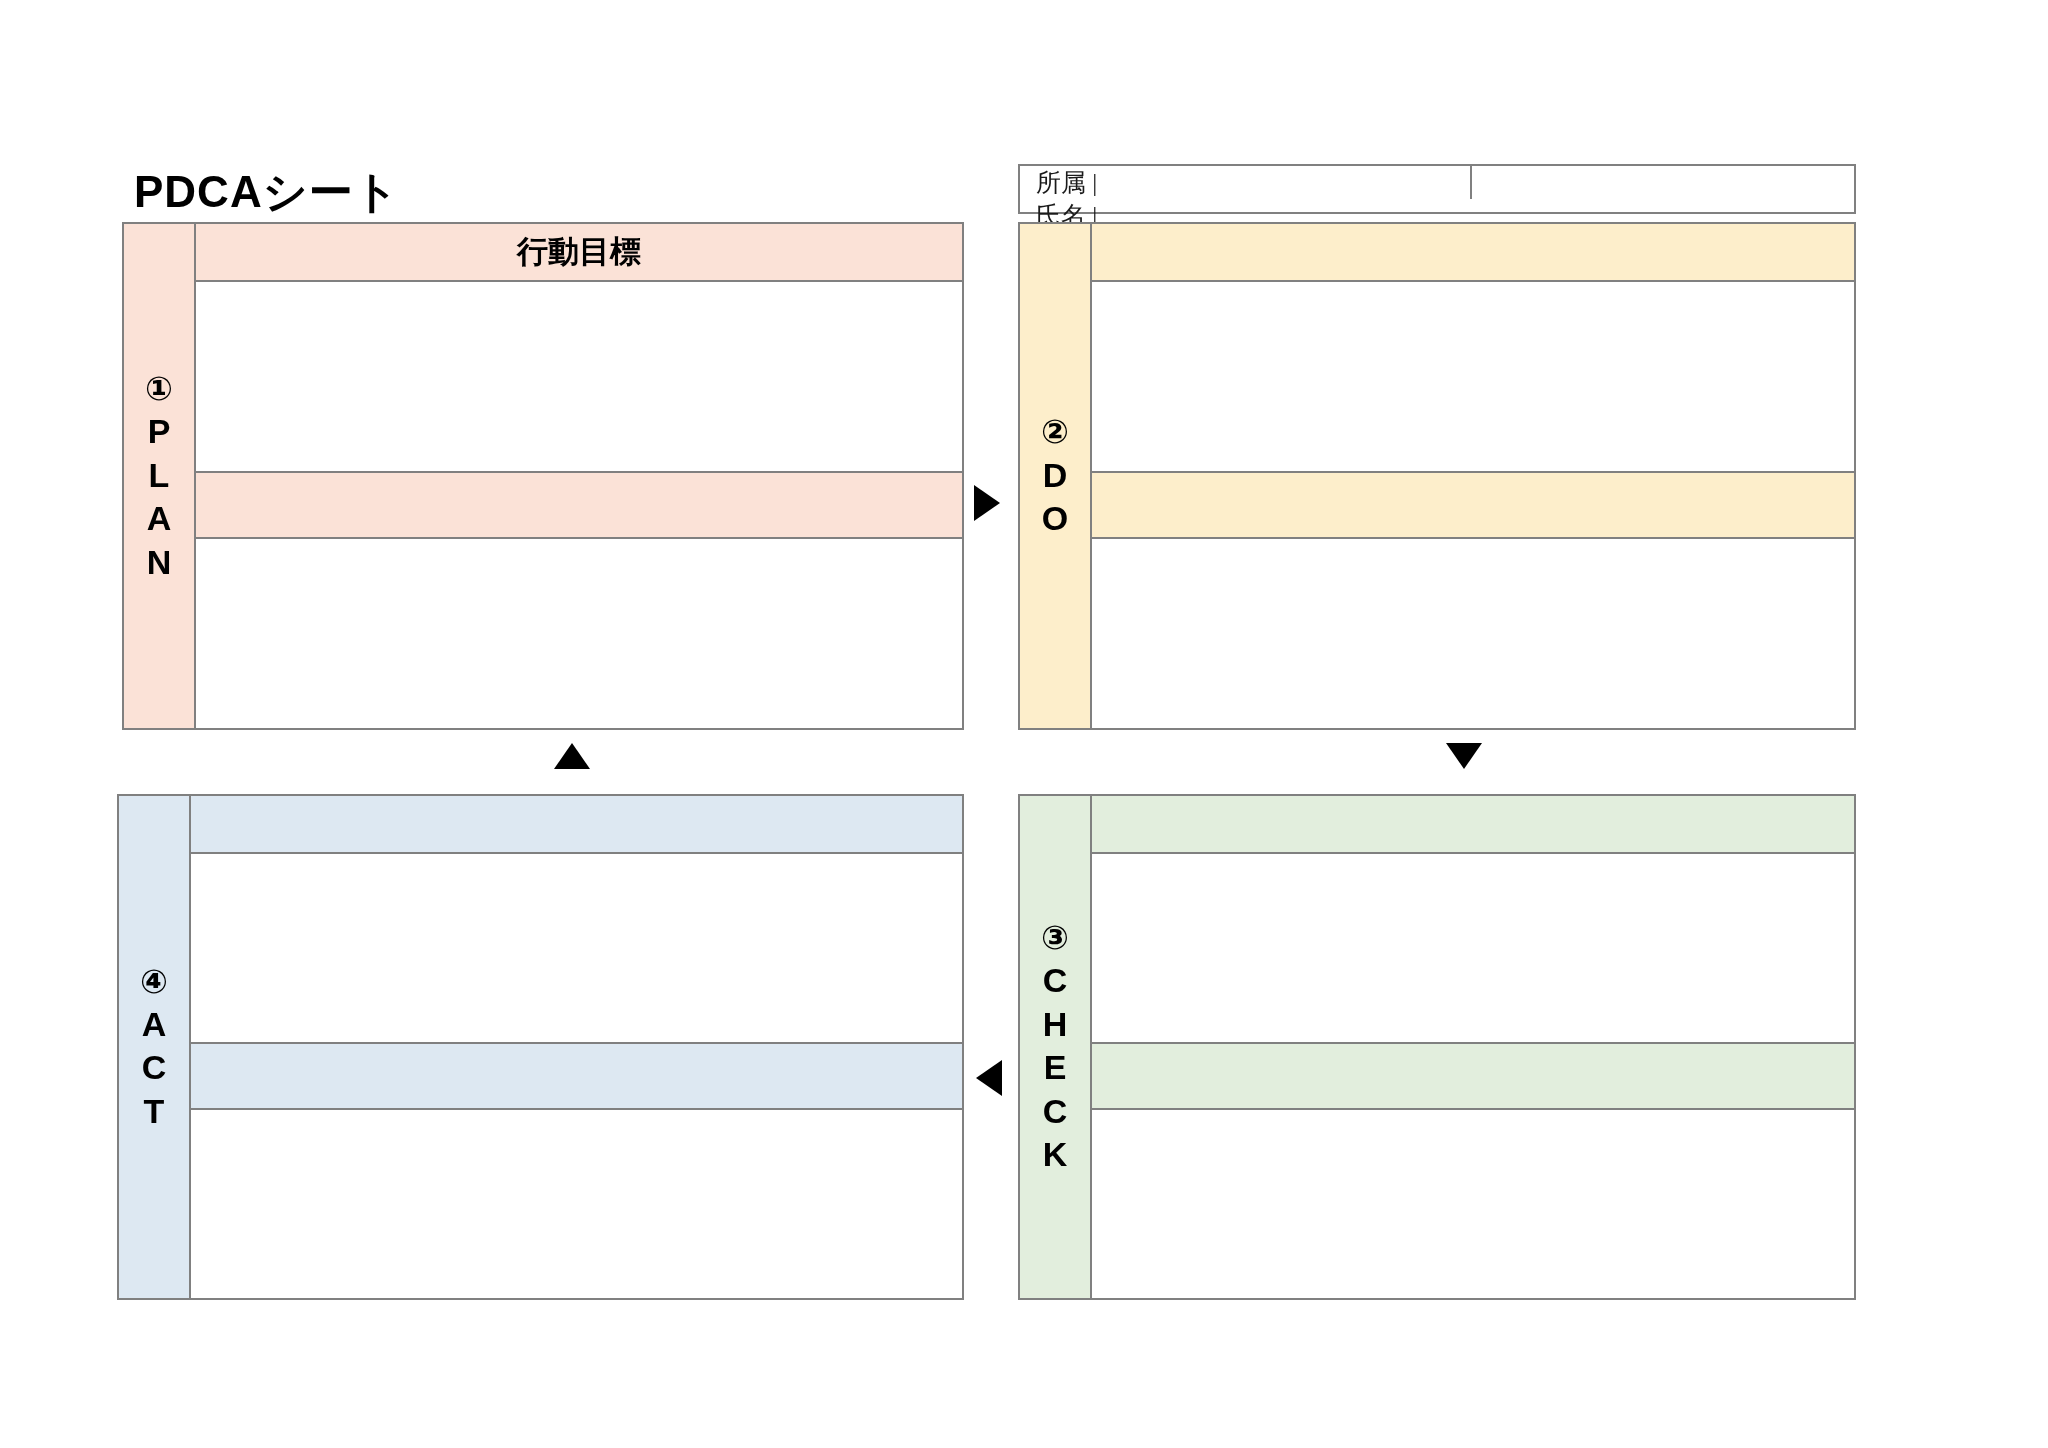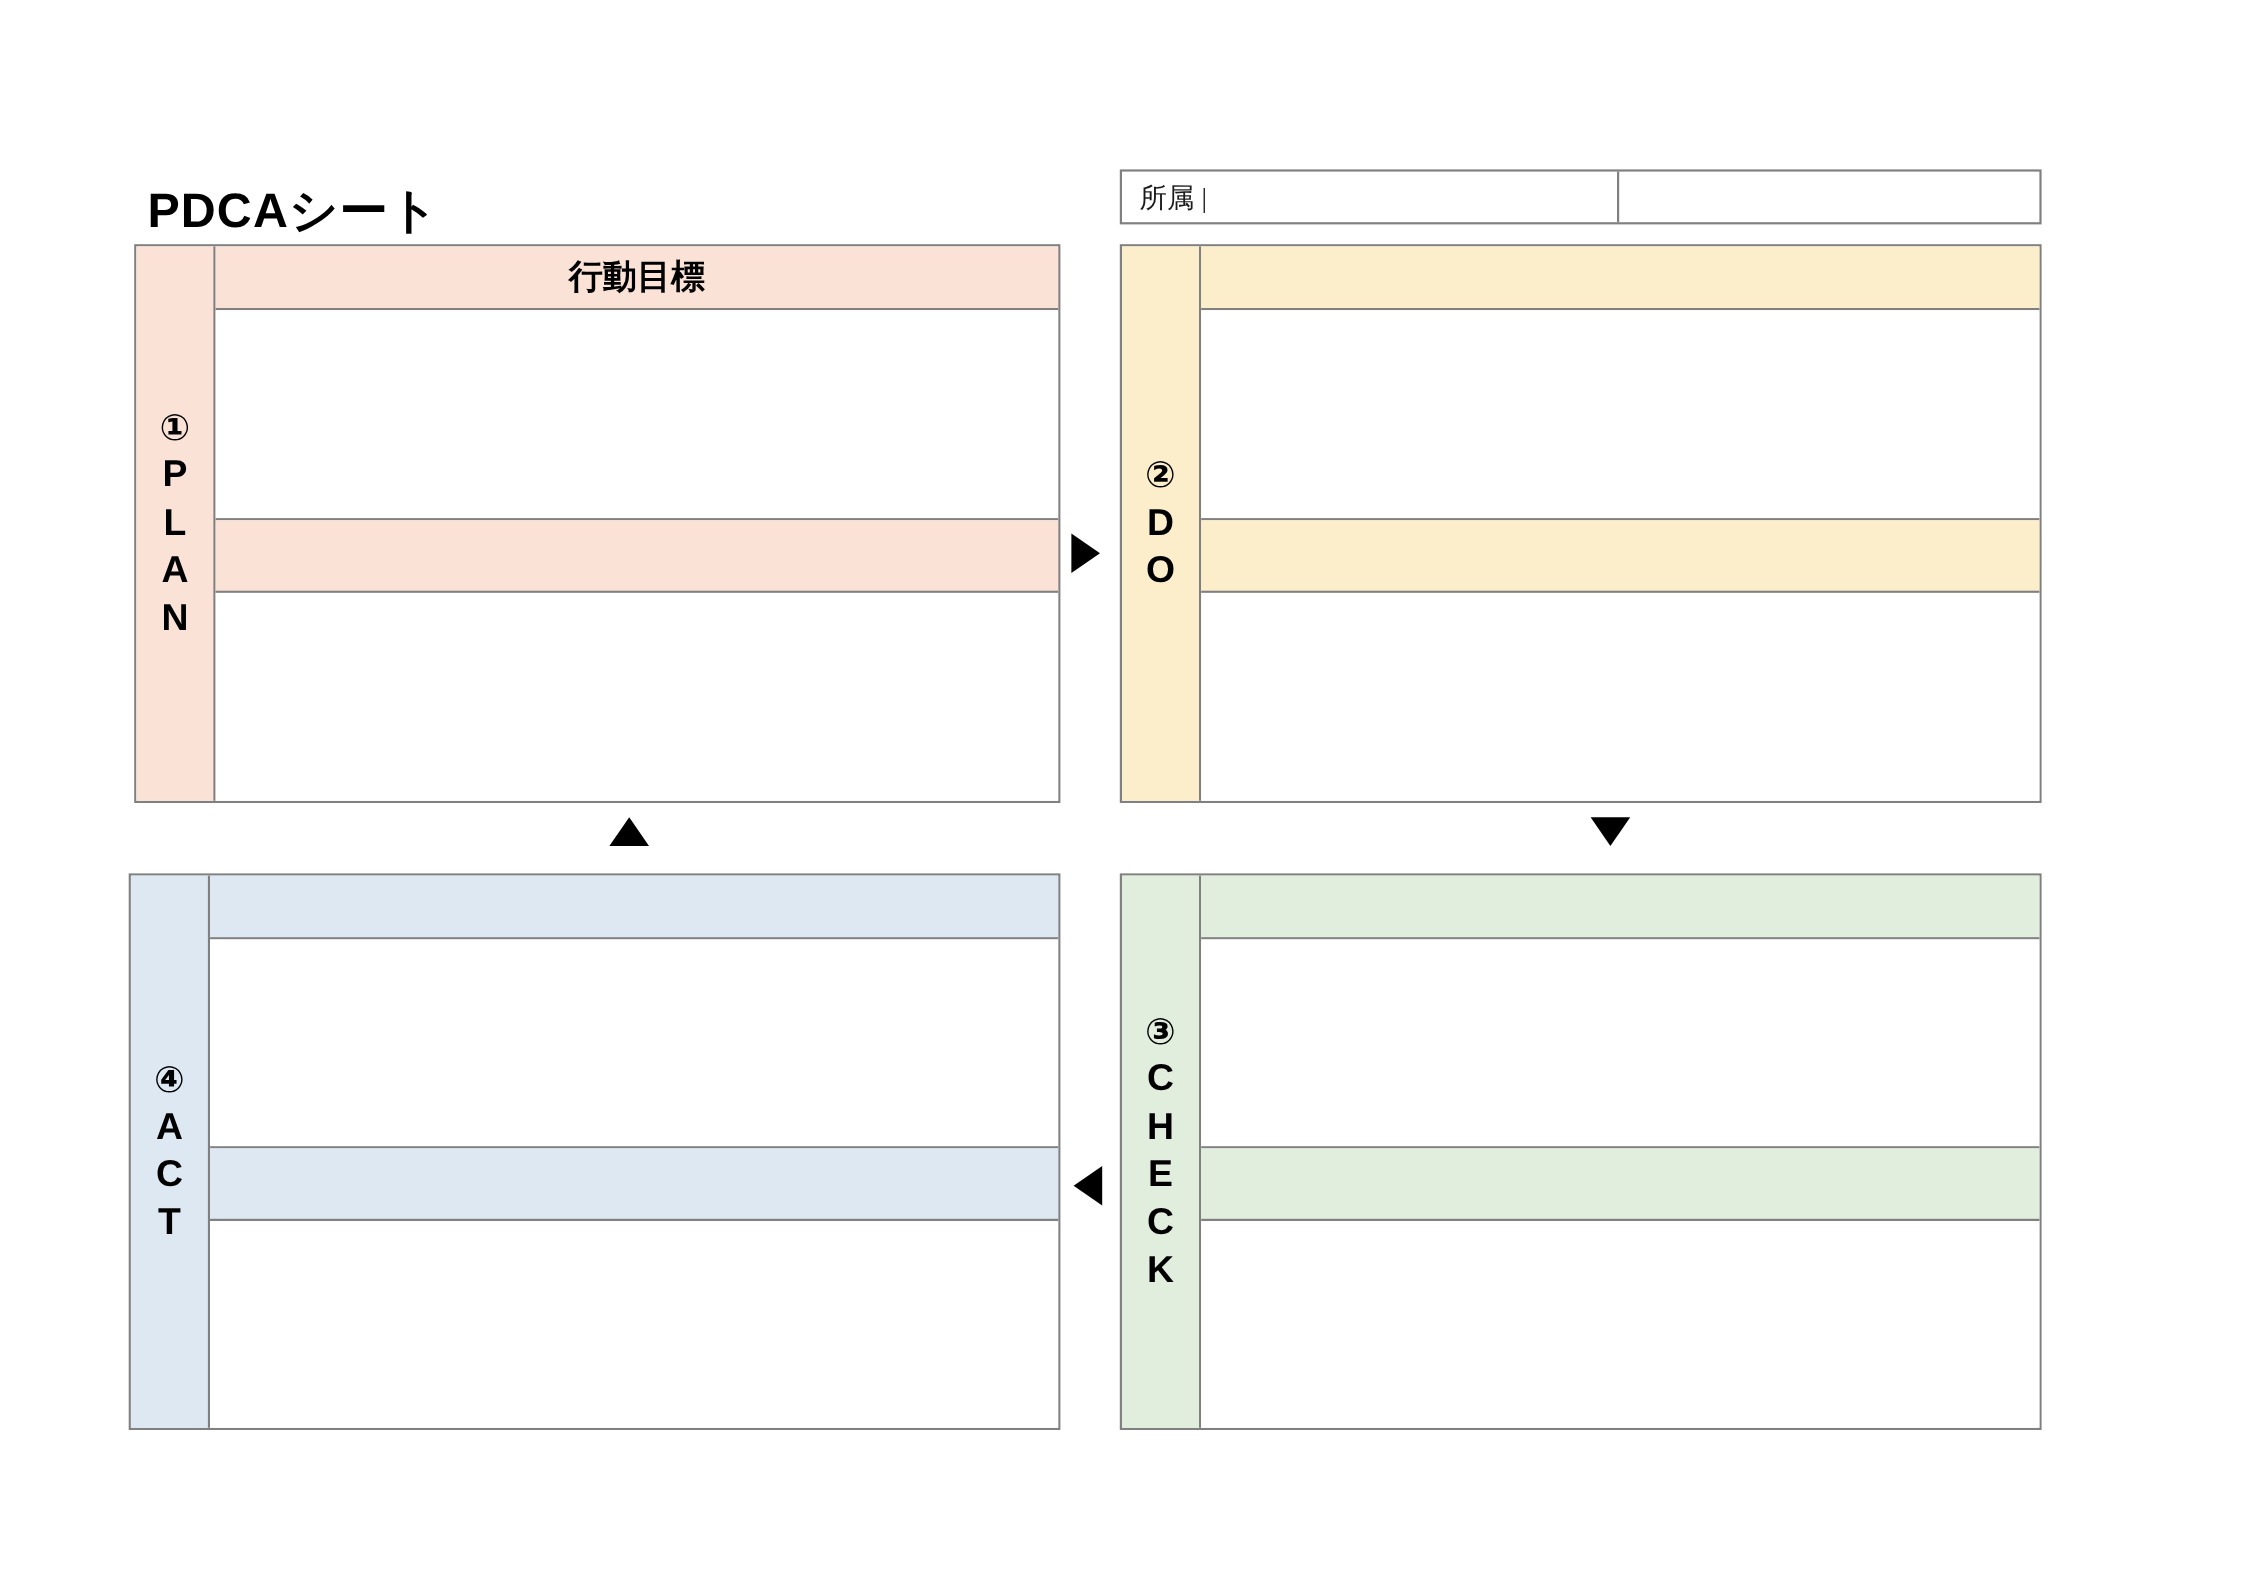--- a/index.html
+++ b/index.html
@@ -31,21 +31,21 @@
     top: 130px;
     font-size: 44px;
     font-weight: bold;
     letter-spacing: 1px;
     white-space: nowrap;
     line-height: 1;
   }
   .meta-box {
     position: absolute;
     left: 1018px;
-    top: 114px;
+    top: 124px;
     width: 838px;
     height: 50px;
     display: flex;
     border: 2px solid #808080;
     box-sizing: border-box;
     background: #ffffff;
     flex-direction: column;
   }
   .meta-cell {
     height: 100%;
@@ -172,20 +172,21 @@
   }
 </style>
 </head>
 <body>
 
 <div class="sheet-header">
   <div class="sheet-title">PDCAシート</div>
 
   <div class="meta-box">
     <div class="meta-cell affiliation">所属 |</div>
+    <div class="meta-cell fullname">氏名 |</div>
   </div>
 </div>
 
 <div class="grid">
 
   <div class="quadrant q-plan">
     <div class="label-col">
       <span class="letter circled">①</span>
       <span class="letter">P</span>
       <span class="letter">L</span>

